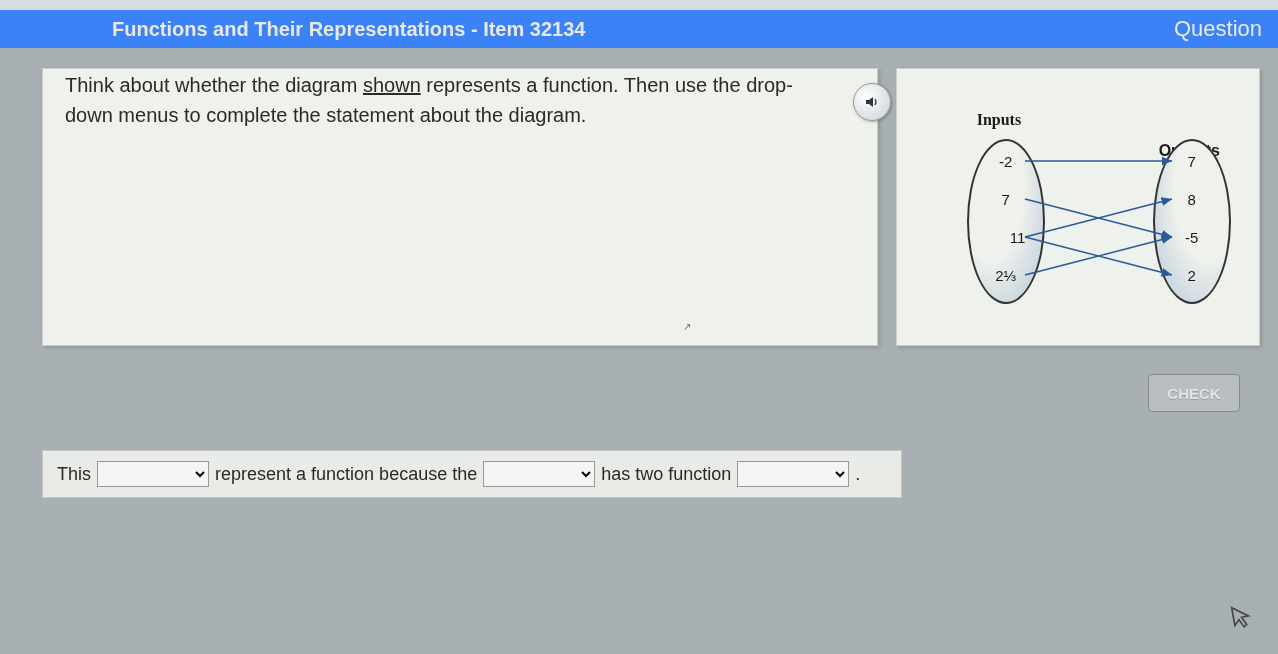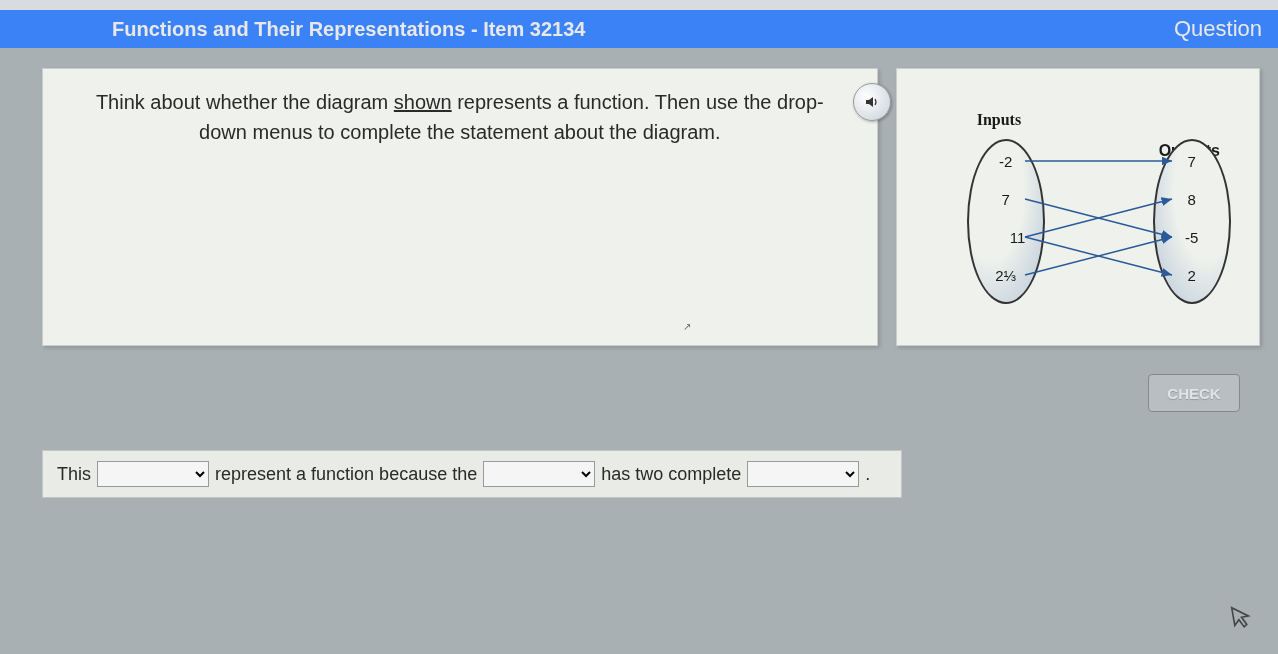--- a/index.html
+++ b/index.html
@@ -35,25 +35,24 @@
     }
     .content-area {
       padding: 20px 18px 0 42px;
       display: flex;
       gap: 18px;
     }
     .question-panel {
       background: #eef1ec;
       width: 848px;
       height: 278px;
-      padding: 18px 22px;
+      padding: 1px 22px;
       border: 1px solid #ccc;
       box-shadow: 2px 2px 4px rgba(0,0,0,0.15);
       position: relative;
-      text-align: center;
     }
     .question-text {
       font-size: 20px;
       color: #2a2a2a;
       line-height: 1.5;
     }
     .underline { text-decoration: underline; }
     .audio-btn {
       position: absolute;
       top: 14px;
@@ -235,21 +234,21 @@
   <div class="action-btn">
     <span>CHECK</span>
   </div>
 </div>
 
 <div class="answer-panel">
   <span>This</span>
   <select class="dropdown dd1"><option></option></select>
   <span>represent a function because the</span>
   <select class="dropdown dd2"><option></option></select>
-  <span>has two complete</span>
+  <span>has two function</span>
   <select class="dropdown dd3"><option></option></select>
   <span>.</span>
 </div>
 
 <div class="cursor-decoration">
   <svg width="22" height="26" viewBox="0 0 22 26">
     <path d="M2 2 L2 20 L7 15 L11 23 L14 21 L10 13 L17 13 Z" fill="none" stroke="#444" stroke-width="1.6"></path>
   </svg>
 </div>
 

